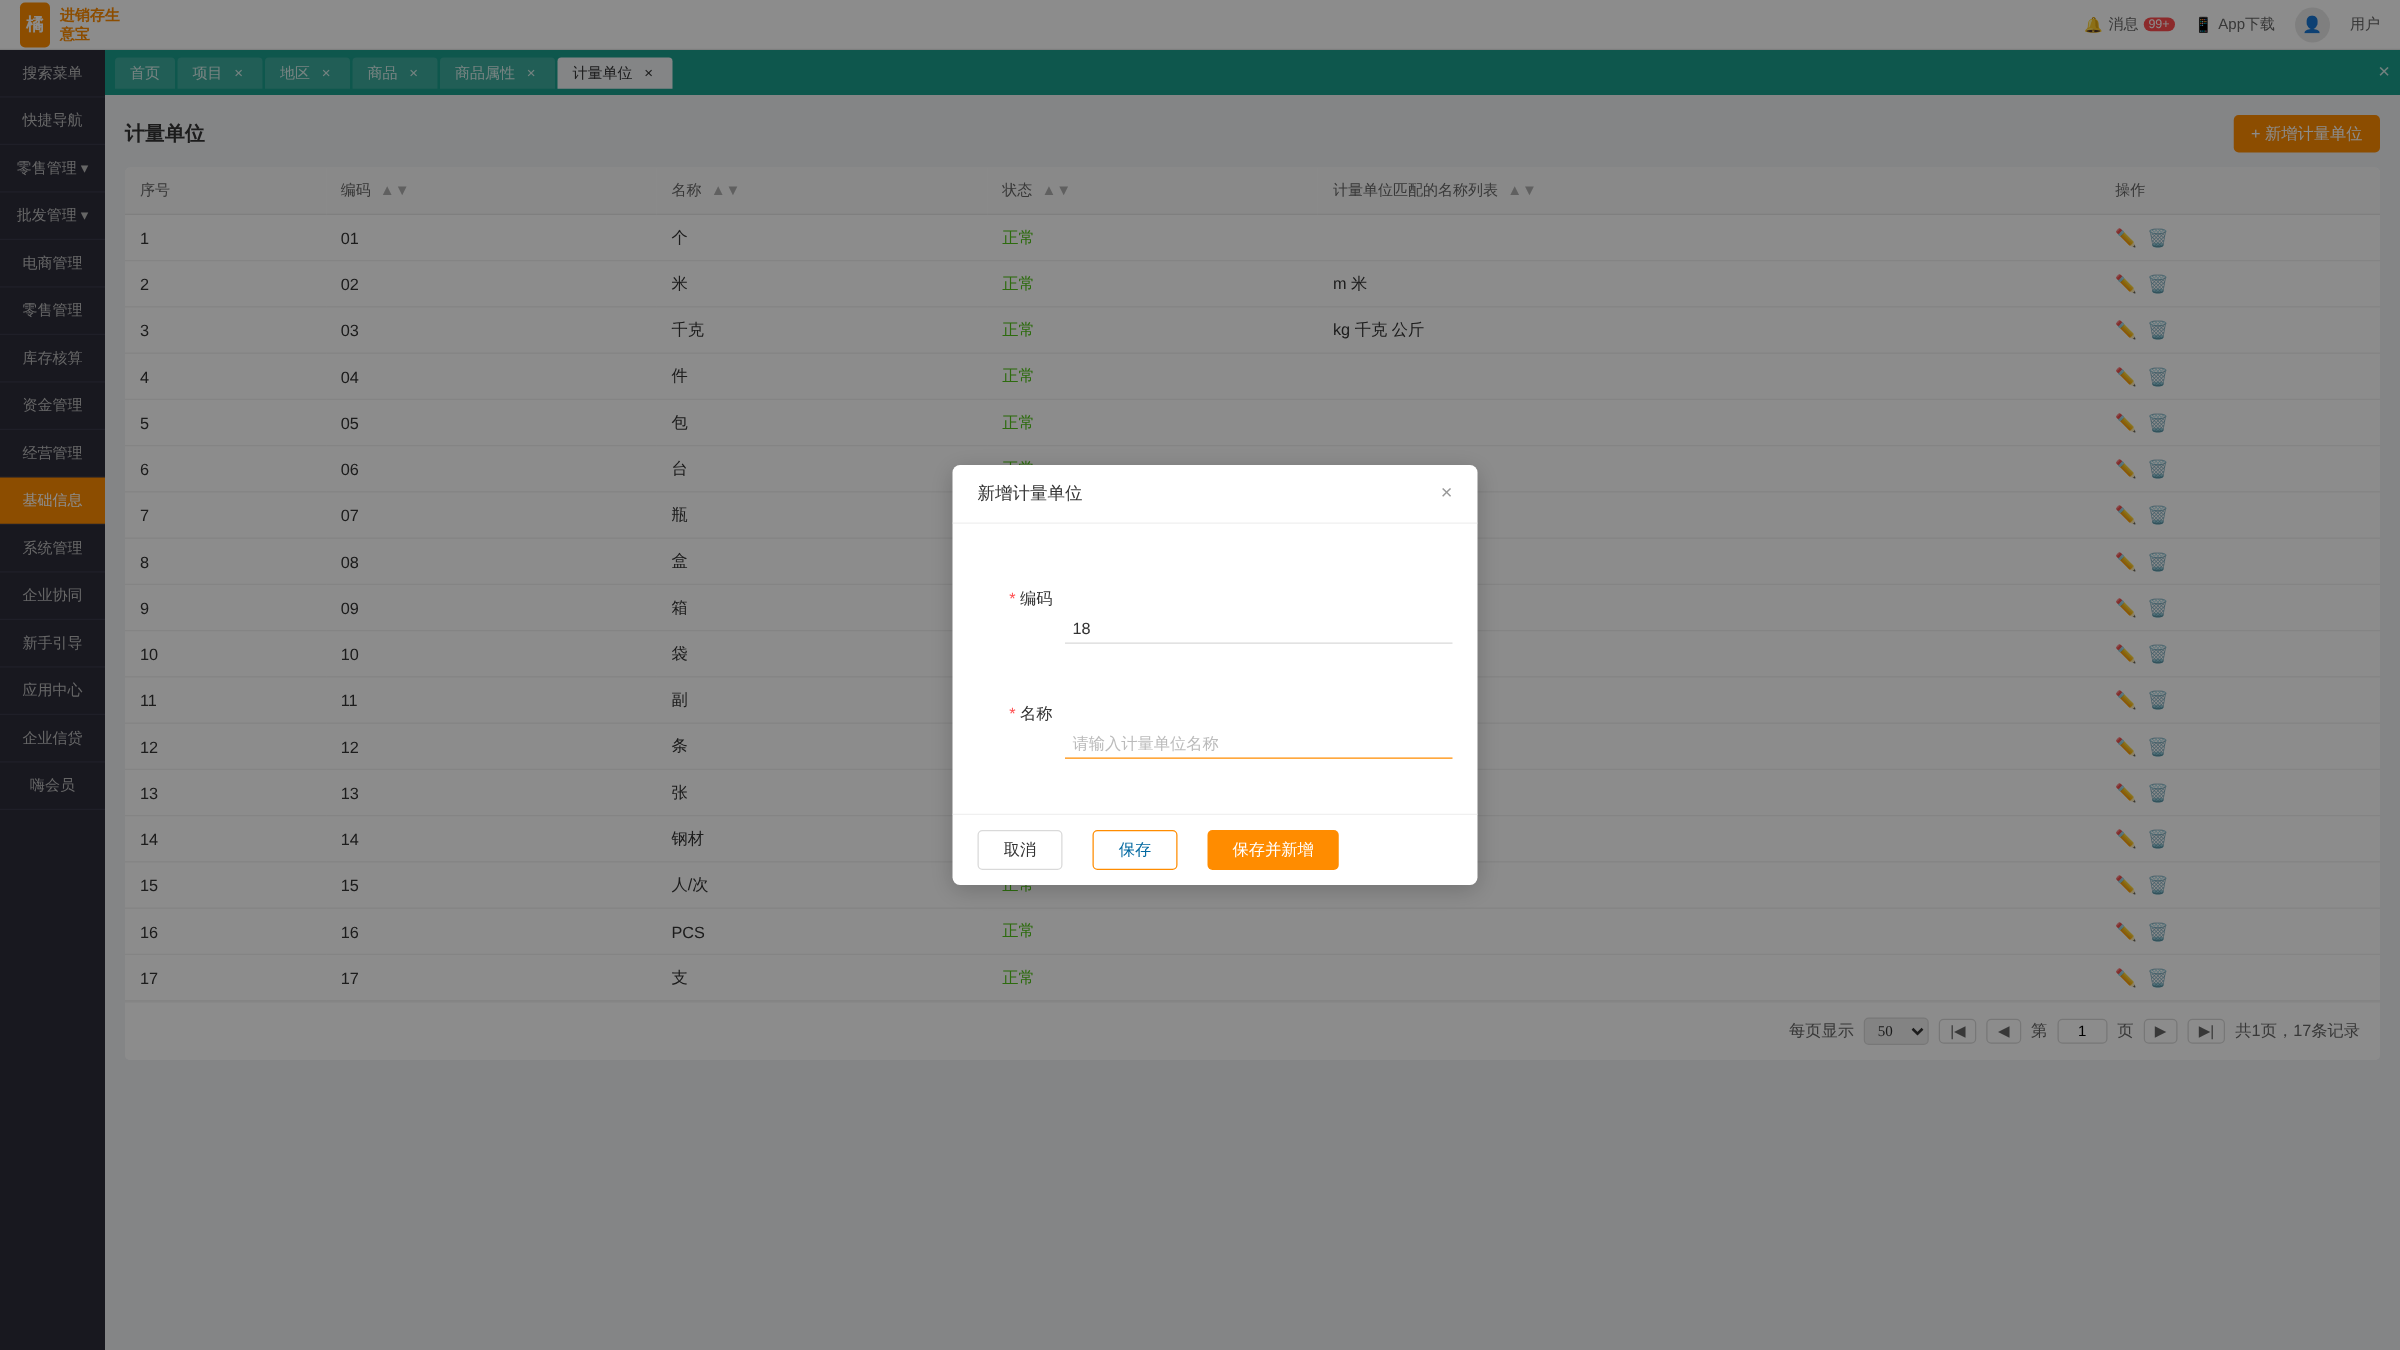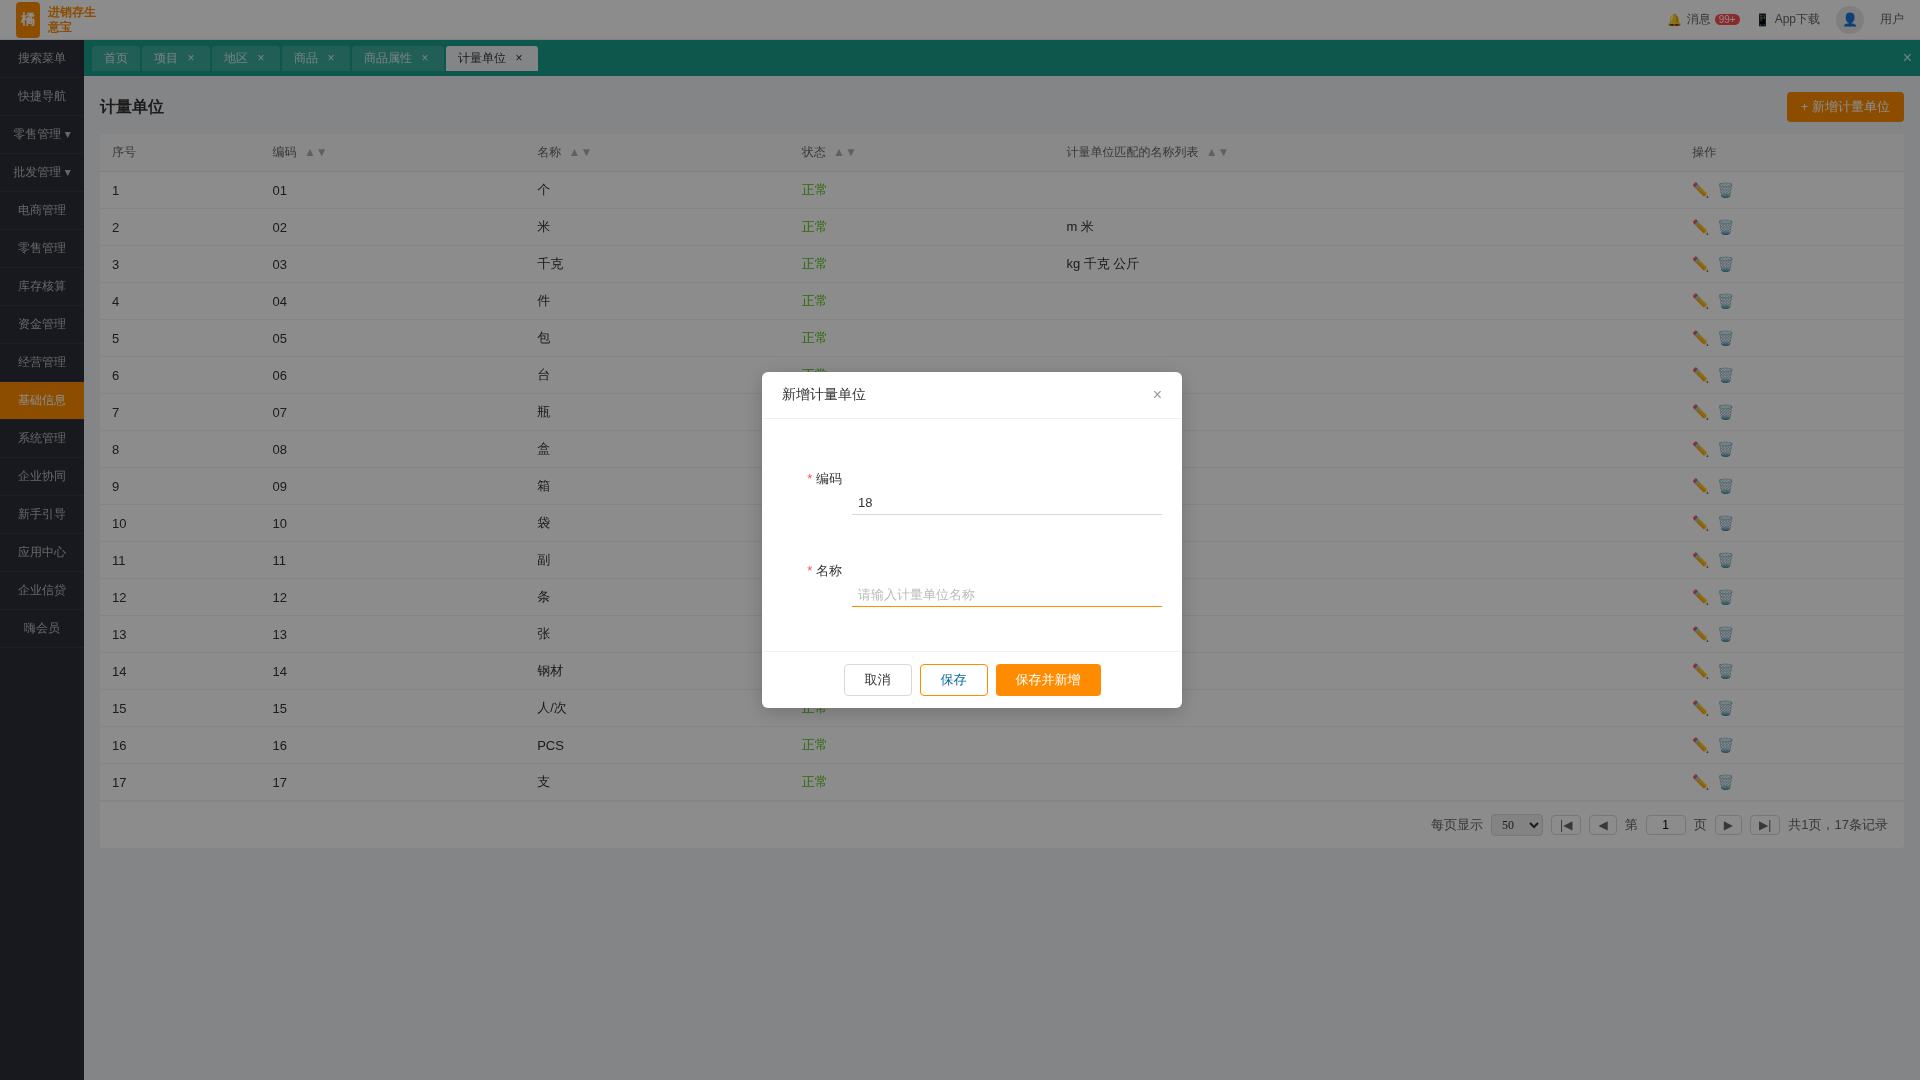--- a/index.html
+++ b/index.html
@@ -155,22 +155,22 @@
       font-size: 13px;
       outline: none;
       color: #333;
       margin-top: 48px;
     }
     .form-input.orange-border { border-bottom-color: #ff8c00; }
     .form-input::placeholder { color: #bbb; }
     .modal-footer {
       padding: 12px 20px;
       display: flex;
-      justify-content: center;
-      gap: 8px;
+      justify-content: flex-start;
+      gap: 24px;
       border-top: 1px solid #f0f0f0;
     }
     .btn-cancel { border: 1px solid #d9d9d9; background: #fff; color: #333; padding: 6px 20px; border-radius: 4px; cursor: pointer; font-size: 13px; }
     .btn-save { border: 1px solid #ff8c00; background: #fff; color: #0369a1; padding: 6px 20px; border-radius: 4px; cursor: pointer; font-size: 13px; }
     .btn-save-new { background: #ff8c00; color: #fff; border: none; padding: 6px 20px; border-radius: 4px; cursor: pointer; font-size: 13px; }
   </style>
 </head>
 <body>
 
 <div class="top-bar">

